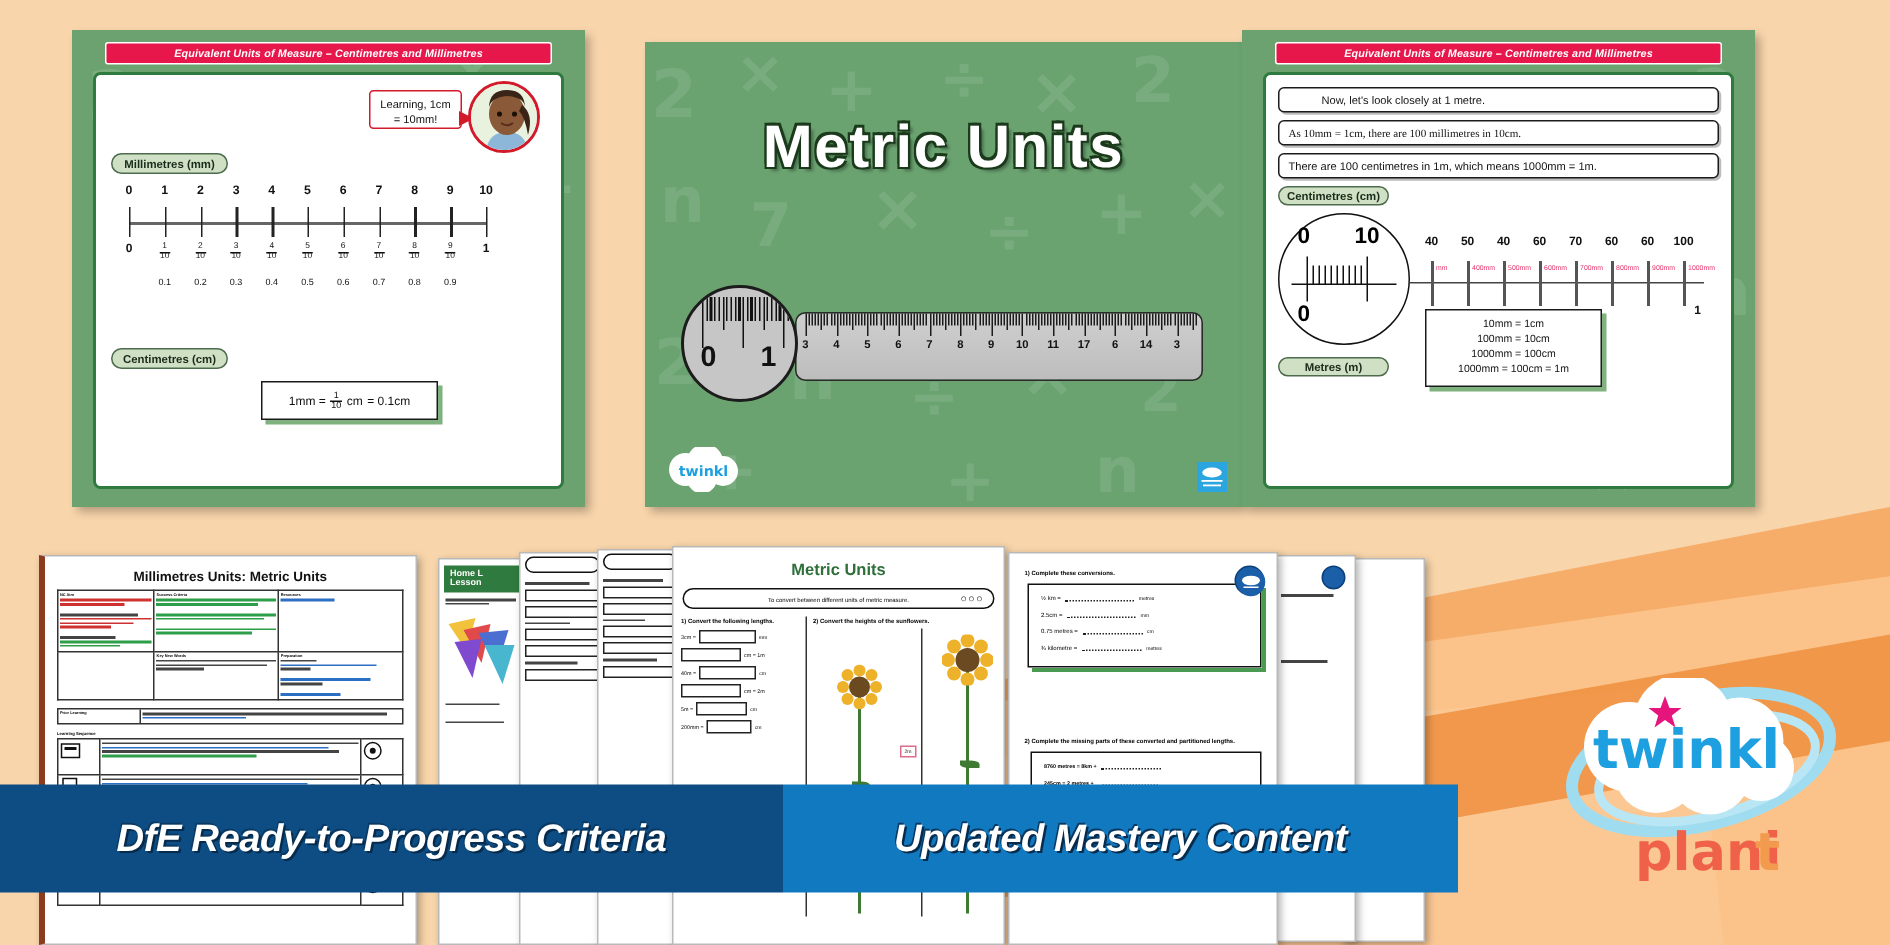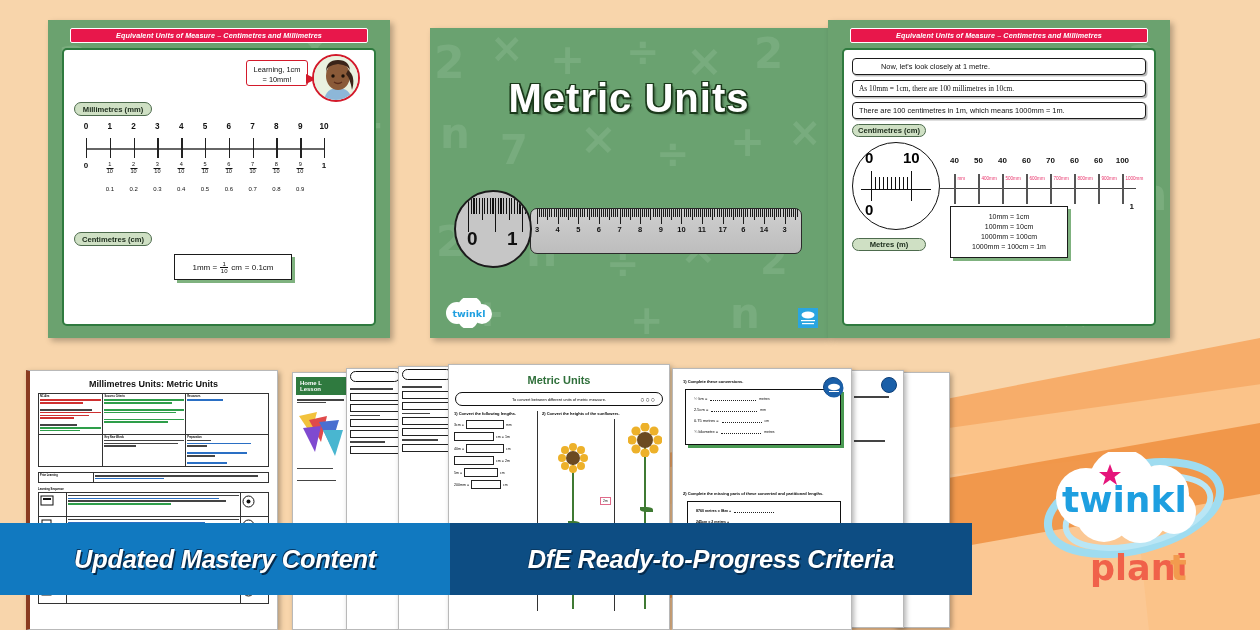--- a/index.html
+++ b/index.html
@@ -978,25 +978,25 @@
       <span style="flex:0 0 40px; border-bottom:.8px dotted #222; height:5px;"></span>
     </div>
     <div style="display:flex; align-items:center; gap:3px;">
       <span style="font-size:3.6px; font-weight:bold;">245cm = 2 metres +</span>
       <span style="flex:0 0 40px; border-bottom:.8px dotted #222; height:5px;"></span>
     </div>
   </div>
 </div>
 
 <div id="banner">
+  <div id="banner-right">
+    <span class="banner-text">DfE Ready-to-Progress Criteria</span>
+  </div>
   <div id="banner-left">
     <span class="banner-text">Updated Mastery Content</span>
-  </div>
-  <div id="banner-right">
-    <span class="banner-text">DfE Ready-to-Progress Criteria</span>
   </div>
 </div>
 
 <div id="logo">
   <svg width="200" height="158" viewBox="0 0 200 158">
 
     <ellipse cx="92" cy="56" rx="88" ry="42" fill="none" stroke="#9fdcf0" stroke-width="8" transform="rotate(-14 92 56)"></ellipse>
     <ellipse cx="96" cy="60" rx="74" ry="32" fill="none" stroke="#b9e6f5" stroke-width="6" transform="rotate(-14 96 60)"></ellipse>
 
     <g fill="#ffffff">

